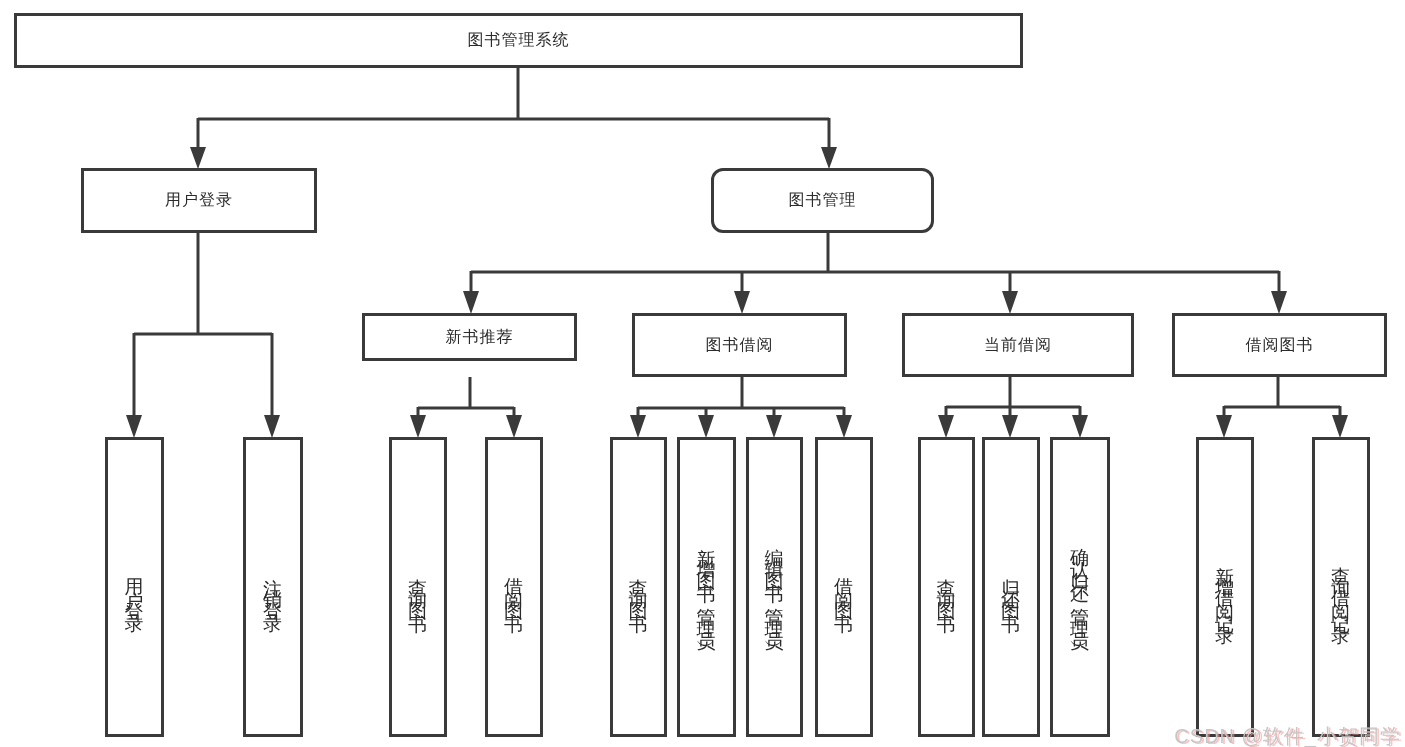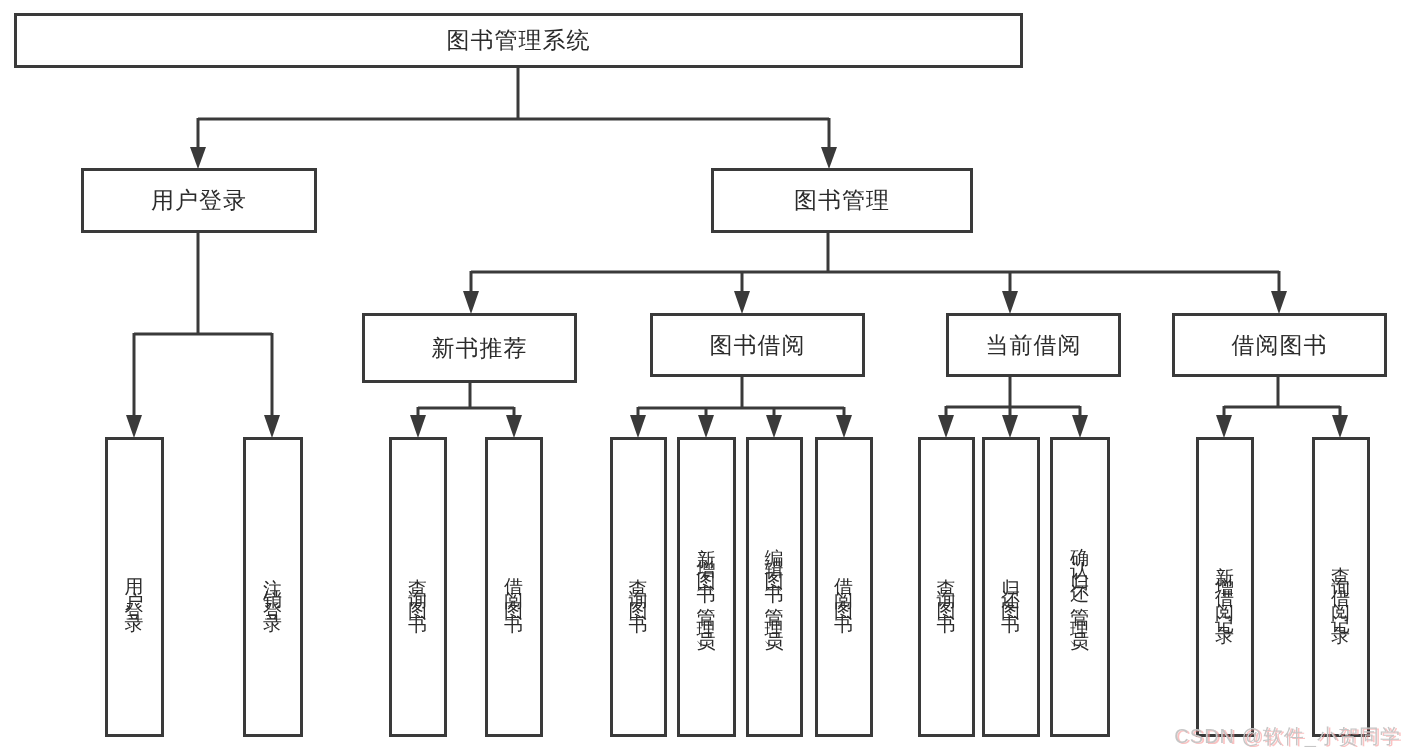--- a/index.html
+++ b/index.html
@@ -16,21 +16,21 @@
   .wires polygon { fill: var(--line, #3a3a3a); }
   .node {
     position: absolute;
     box-sizing: border-box;
     background: #ffffff;
     border: 3px solid var(--line, #3a3a3a);
     display: flex;
     align-items: center;
     justify-content: center;
     color: var(--text, #2b2b2b);
-    font-size: 23px;
+    font-size: 16px;
     letter-spacing: 1px;
     z-index: 2;
     white-space: nowrap;
   }
   .node.vert {
     writing-mode: vertical-rl;
     text-orientation: mixed;
     font-size: 19px;
     letter-spacing: 12px;
     line-height: 1;
@@ -113,25 +113,25 @@
     <line x1="1224" y1="407" x2="1340" y2="407"></line>
     <line x1="1224" y1="406" x2="1224" y2="418"></line>
       <polygon points="1216,415 1232,415 1224,438"></polygon>
     <line x1="1340" y1="406" x2="1340" y2="418"></line>
       <polygon points="1332,415 1348,415 1340,438"></polygon>
   </svg>
 
   <div class="node" style="left:14px; top:13px; width:1009px; height:55px;">图书管理系统</div>
 
   <div class="node" style="left:81px; top:168px; width:236px; height:65px;">用户登录</div>
-  <div class="node" style="left:711px; top:168px; width:262px; height:65px;">图书管理</div>
+  <div class="node" style="left:711px; top:168px; width:223px; height:65px;border-radius:12px;">图书管理</div>
 
-  <div class="node" style="left:362px; top:313px; width:215px; height:70px;padding-left:20px;">新书推荐</div>
-  <div class="node" style="left:632px; top:313px; width:215px; height:64px;margin-left:18px;">图书借阅</div>
-  <div class="node" style="left:946px; top:313px; width:175px; height:64px;">当前借阅</div>
+  <div class="node" style="left:362px; top:313px; width:215px; height:48px;padding-left:20px;">新书推荐</div>
+  <div class="node" style="left:632px; top:313px; width:215px; height:64px;">图书借阅</div>
+  <div class="node" style="left:902px; top:313px; width:232px; height:64px;">当前借阅</div>
   <div class="node" style="left:1172px; top:313px; width:215px; height:64px;">借阅图书</div>
 
   <div class="node vert" style="left:105px; top:437px; width:59px; height:300px;">用户登录</div>
   <div class="node vert" style="left:243px; top:437px; width:60px; height:300px;">注销登录</div>
 
   <div class="node vert" style="left:389px; top:437px; width:58px; height:300px;">查询图书</div>
   <div class="node vert" style="left:485px; top:437px; width:58px; height:300px;">借阅图书</div>
 
   <div class="node vert" style="left:610px; top:437px; width:57px; height:300px;">查询图书</div>
   <div class="node vert" style="left:677px; top:437px; width:59px; height:300px;">新增图书（管理员）</div>

